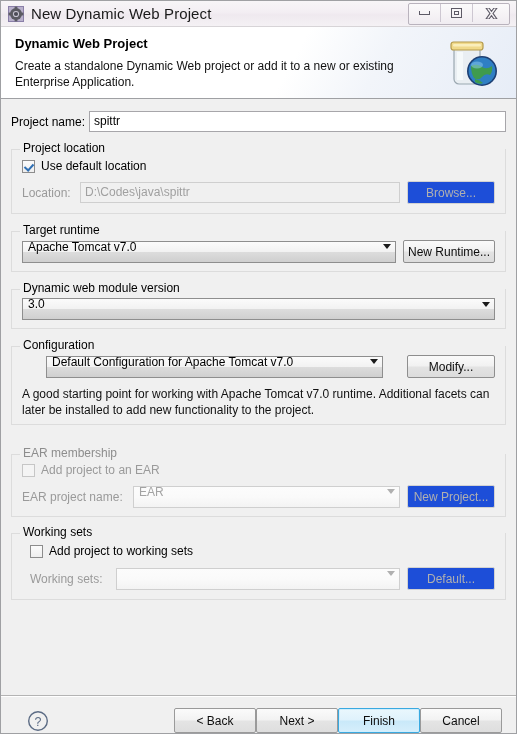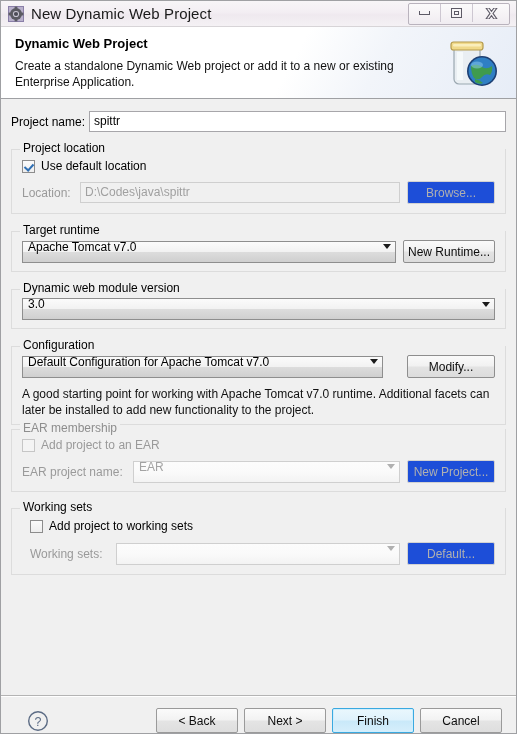--- a/index.html
+++ b/index.html
@@ -271,21 +271,20 @@
   .help-icon {
     position: absolute;
     left: 26px;
     top: 13px;
   }
   .footer-buttons {
     position: absolute;
     right: 14px;
     top: 11px;
     display: flex;
-    gap: 6px;
   }
   .fbtn {
     width: 82px;
     height: 25px;
     box-sizing: border-box;
     border: 1px solid #9a9a9a;
     border-radius: 2px;
     background: linear-gradient(to bottom,#fbfbfb 0%,#f2f2f2 48%,#e4e4e4 52%,#dedede 100%);
     font-size: 12px;
     color: #0d0d0d;
@@ -398,31 +397,31 @@
           <span class="combo-text">3.0</span>
           <span class="arrow"></span>
         </div>
       </div>
     </div>
 
     <div class="group" style="margin-top:17px;">
       <span class="group-legend">Configuration</span>
       <div class="group-body" style="padding-top:9px;padding-bottom:6px;">
         <div class="row">
-          <div class="combo" style="flex:1 1 auto;">
+          <div class="combo" style="flex:1 1 auto;margin-left:24px;">
             <span class="combo-text">Default Configuration for Apache Tomcat v7.0</span>
             <span class="arrow"></span>
           </div>
           <div class="btn" style="width:88px; margin-left:24px;">Modify...</div>
         </div>
         <div class="desc-text">A good starting point for working with Apache Tomcat v7.0 runtime. Additional facets can later be installed to add new functionality to the project.</div>
       </div>
     </div>
 
-    <div class="group" style="margin-top:4px;">
+    <div class="group" style="margin-top:29px;">
       <span class="group-legend dim">EAR membership</span>
       <div class="group-body" style="padding-top:9px;padding-bottom:8px;">
         <div class="row">
           <span class="cb disabled"></span>
           <span class="cb-label dim">Add project to an EAR</span>
         </div>
         <div class="row" style="margin-top:8px;">
           <span class="field-label dim" style="width:111px;">EAR project name:</span>
           <div class="combo disabled" style="flex:1 1 auto;">
             <span class="combo-text" style="color:#a3a3a3;">EAR</span>

